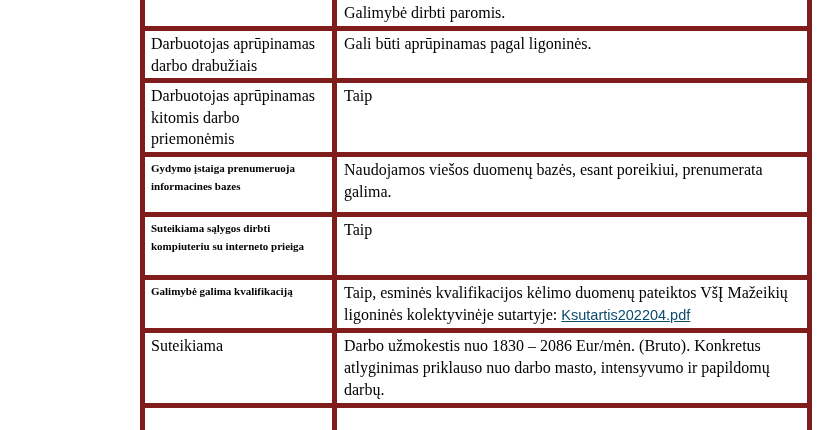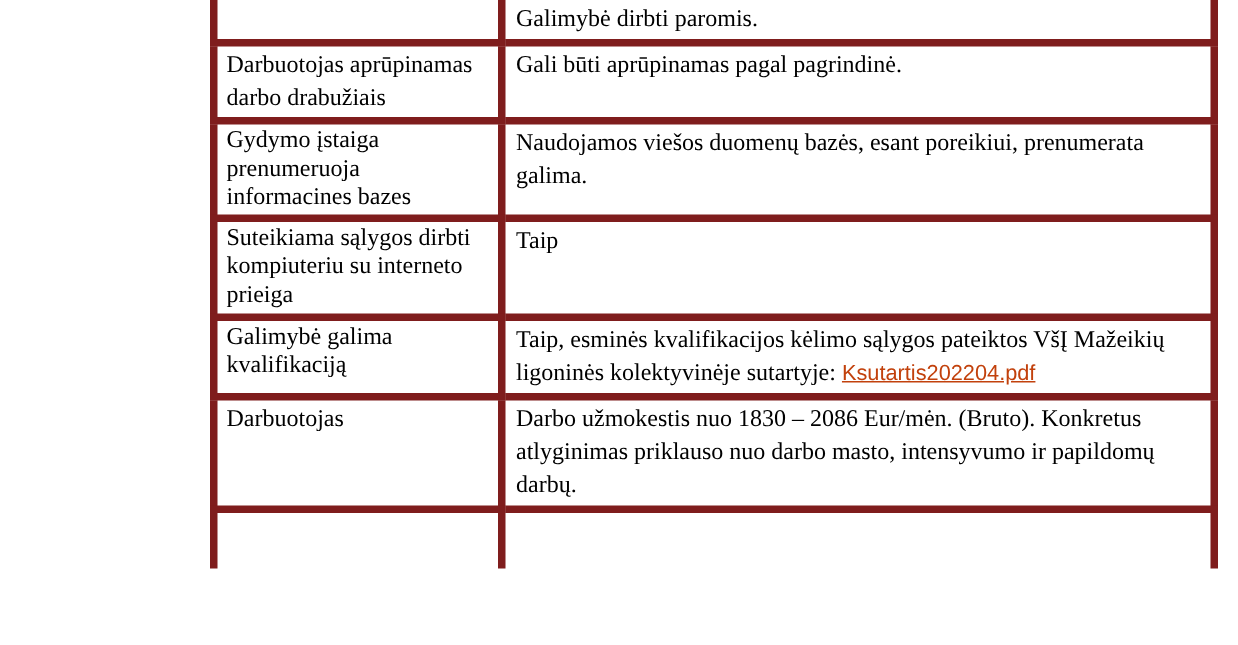--- a/index.html
+++ b/index.html
@@ -31,33 +31,34 @@
   }
   tr.first td.cell { border-top: none; }
   tr.last td.cell { border-bottom: none; }
   td.value-cell { padding-left: 7px; }
   .label {
     display: block;
     font-size: 16px;
     line-height: 21.5px;
   }
   tr.small .label {
-    font-size: 16px;
+    font-size: 11px;
     line-height: 18.8px;
+    font-weight: bold;
   }
   .value {
     font-size: 16px;
     line-height: 22px;
   }
   td.justify {
     text-align: justify;
     text-align-last: justify;
   }
   a.doc-link {
-    color: #c2410c;
+    color: #0c4a6e;
     font-family: "Liberation Sans", sans-serif;
     font-size: 14.5px;
     text-decoration: underline;
     cursor: pointer;
   }
 </style>
 </head>
 <body>
 
 <div class="page">
@@ -70,43 +71,49 @@
       <tr class="first" style="height:25px">
         <td class="cell label-cell">
             <span class="label"></span>
           </td>
         <td class="cell value-cell"><span class="value">Galimybė dirbti paromis.</span></td>
       </tr>
       <tr style="height:43px">
         <td class="cell label-cell">
             <span class="label">Darbuotojas aprūpinamas darbo drabužiais</span>
           </td>
-        <td class="cell value-cell"><span class="value">Gali būti aprūpinamas pagal pagrindinė.</span></td>
+        <td class="cell value-cell"><span class="value">Gali būti aprūpinamas pagal ligoninės.</span></td>
+      </tr>
+      <tr style="height:63px">
+        <td class="cell label-cell">
+            <span class="label">Darbuotojas aprūpinamas kitomis darbo priemonėmis</span>
+          </td>
+        <td class="cell value-cell"><span class="value">Taip</span></td>
       </tr>
       <tr class="small" style="height:60px">
         <td class="cell label-cell">
             <span class="label">Gydymo įstaiga prenumeruoja informacines bazes</span>
           </td>
         <td class="cell value-cell"><span class="value">Naudojamos viešos duomenų bazės, esant poreikiui, prenumerata galima.</span></td>
       </tr>
       <tr class="small" style="height:63px">
         <td class="cell label-cell">
             <span class="label">Suteikiama sąlygos dirbti kompiuteriu su interneto prieiga</span>
           </td>
         <td class="cell value-cell"><span class="value">Taip</span></td>
       </tr>
       <tr class="small" style="height:47px">
         <td class="cell label-cell">
             <span class="label">Galimybė galima kvalifikaciją</span>
           </td>
-        <td class="cell value-cell"><span class="value">Taip, esminės kvalifikacijos kėlimo sąlygos pateiktos VšĮ Mažeikių ligoninės kolektyvinėje sutartyje: </span><a class="doc-link">Ksutartis202204.pdf</a></td>
+        <td class="cell value-cell"><span class="value">Taip, esminės kvalifikacijos kėlimo duomenų pateiktos VšĮ Mažeikių ligoninės kolektyvinėje sutartyje: </span><a class="doc-link">Ksutartis202204.pdf</a></td>
       </tr>
       <tr style="height:66px">
         <td class="cell label-cell">
-            <span class="label">Darbuotojas</span>
+            <span class="label">Suteikiama</span>
           </td>
         <td class="cell value-cell"><span class="value">Darbo užmokestis nuo 1830 – 2086 Eur/mėn. (Bruto). Konkretus atlyginimas priklauso nuo darbo masto, intensyvumo ir papildomų darbų.</span></td>
       </tr>
       <tr class="last" style="height:40px">
         <td class="cell label-cell"></td>
         <td class="cell value-cell justify"></td>
       </tr>
     </tbody>
   </table>
 </div>

